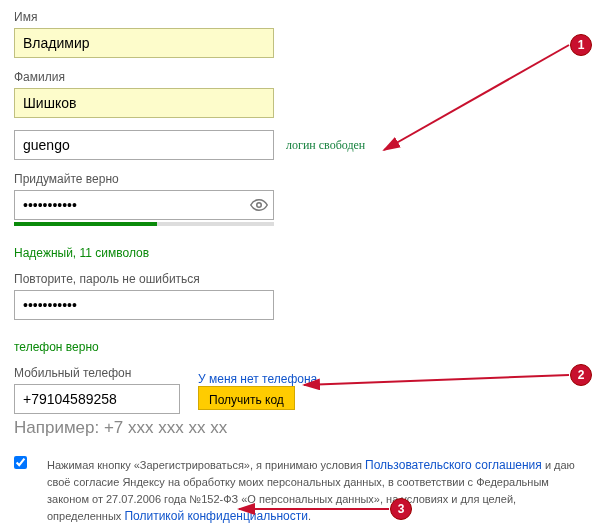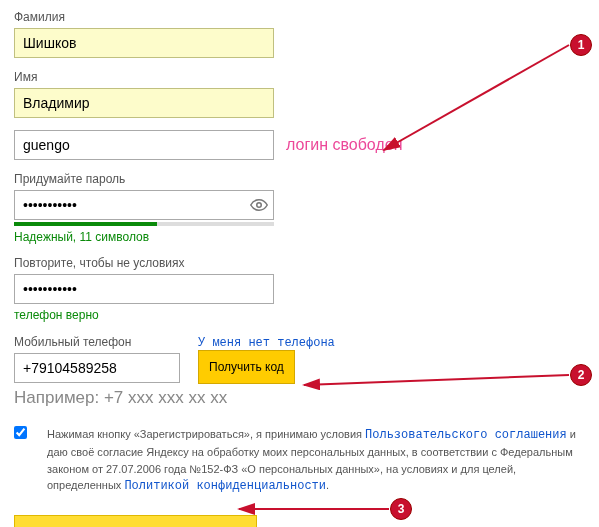--- a/index.html
+++ b/index.html
@@ -35,29 +35,29 @@
     width: 18px; height: 18px; cursor: pointer;
   }
   .strength-bar {
     width: 260px; height: 4px; background: #ddd; margin-top: 2px;
     position: relative; overflow: hidden;
   }
   .strength-fill {
     position: absolute; left: 0; top: 0; height: 100%; width: 55%;
     background: #0a8a0a;
   }
-  .status-green { color: #0a8a0a; font-size: 12px; margin-top: 4px; }
-  .login-free { color: #ec4899; font-size: 16px; align-self: center; }
+  .status-green { color: #0a8a0a; font-size: 12px; margin-top: 20px; }
+  .login-free { color: #15803d; font-size: 12px; align-self: center; font-family: Liberation Serif, serif; }
   .phone-input { width: 166px; }
-  .link-blue { color: #1155cc; text-decoration: none; font-size: 12px; cursor: pointer; font-family: Liberation Mono, monospace; }
+  .link-blue { color: #1155cc; text-decoration: none; font-size: 12px; cursor: pointer; }
   .hint { font-size: 17px; color: #888; margin-top: 4px; }
   .btn-code {
     background: #ffcc00; border: 1px solid #d4a800;
     font-size: 12px; padding: 6px 10px; cursor: pointer;
-    height: 34px;
+    height: 24px;
   }
   .consent-block {
     font-size: 11px; color: #555; line-height: 1.5; margin-top: 18px;
     display: flex; align-items: flex-start; gap: 20px;
   }
   .consent-block .text { flex: 1; }
   .btn-register {
     margin-top: 20px;
     background: #ffdd33;
     border: 1px solid #e0b800;
@@ -75,59 +75,59 @@
   .page { position: relative; }
   svg.arrows { position: absolute; top: 0; left: 0; pointer-events: none; }
 </style>
 </head>
 <body>
 
 <div class="page">
 
   
   <div class="field">
-    <label class="label">Фамилия</label>
-    <input class="input input-yellow" value="Шишков" style="">
+    <label class="label">Имя</label>
+    <input class="input input-yellow" value="Владимир" style="">
   </div>
 
   
   <div class="field">
-    <label class="label">Имя</label>
-    <input class="input input-yellow" value="Владимир" style="">
+    <label class="label">Фамилия</label>
+    <input class="input input-yellow" value="Шишков" style="">
   </div>
 
   
   <div class="field">
     <div class="row">
       <input class="input" value="guengo" style="">
       <span class="login-free">логин свободен</span>
     </div>
   </div>
 
   
   <div class="field">
-    <label class="label">Придумайте пароль</label>
+    <label class="label">Придумайте верно</label>
     <div class="pass-wrap">
       <input class="input" type="text" value="•••••••••••" style="">
       <span class="eye">
         <svg viewBox="0 0 24 24" width="18" height="18">
             <path fill="none" stroke="#777" stroke-width="2" d="M1 12s4-7 11-7 11 7 11 7-4 7-11 7S1 12 1 12z"></path>
             <circle cx="12" cy="12" r="3" fill="none" stroke="#777" stroke-width="2"></circle>
           </svg>
       </span>
     </div>
     <div class="strength-bar">
       <div class="strength-fill"></div>
     </div>
     <div class="status-green">Надежный, 11 символов</div>
   </div>
 
   
   <div class="field">
-    <label class="label">Повторите, чтобы не условиях</label>
+    <label class="label">Повторите, пароль не ошибиться</label>
     <input class="input" type="text" value="•••••••••••" style="">
     <div class="status-green">телефон верно</div>
   </div>
 
   
   <div class="field">
     <div class="row" style="align-items:center; gap:18px;">
       <div>
         <label class="label">Мобильный телефон</label>
         <input class="input phone-input" value="+79104589258" style="">

